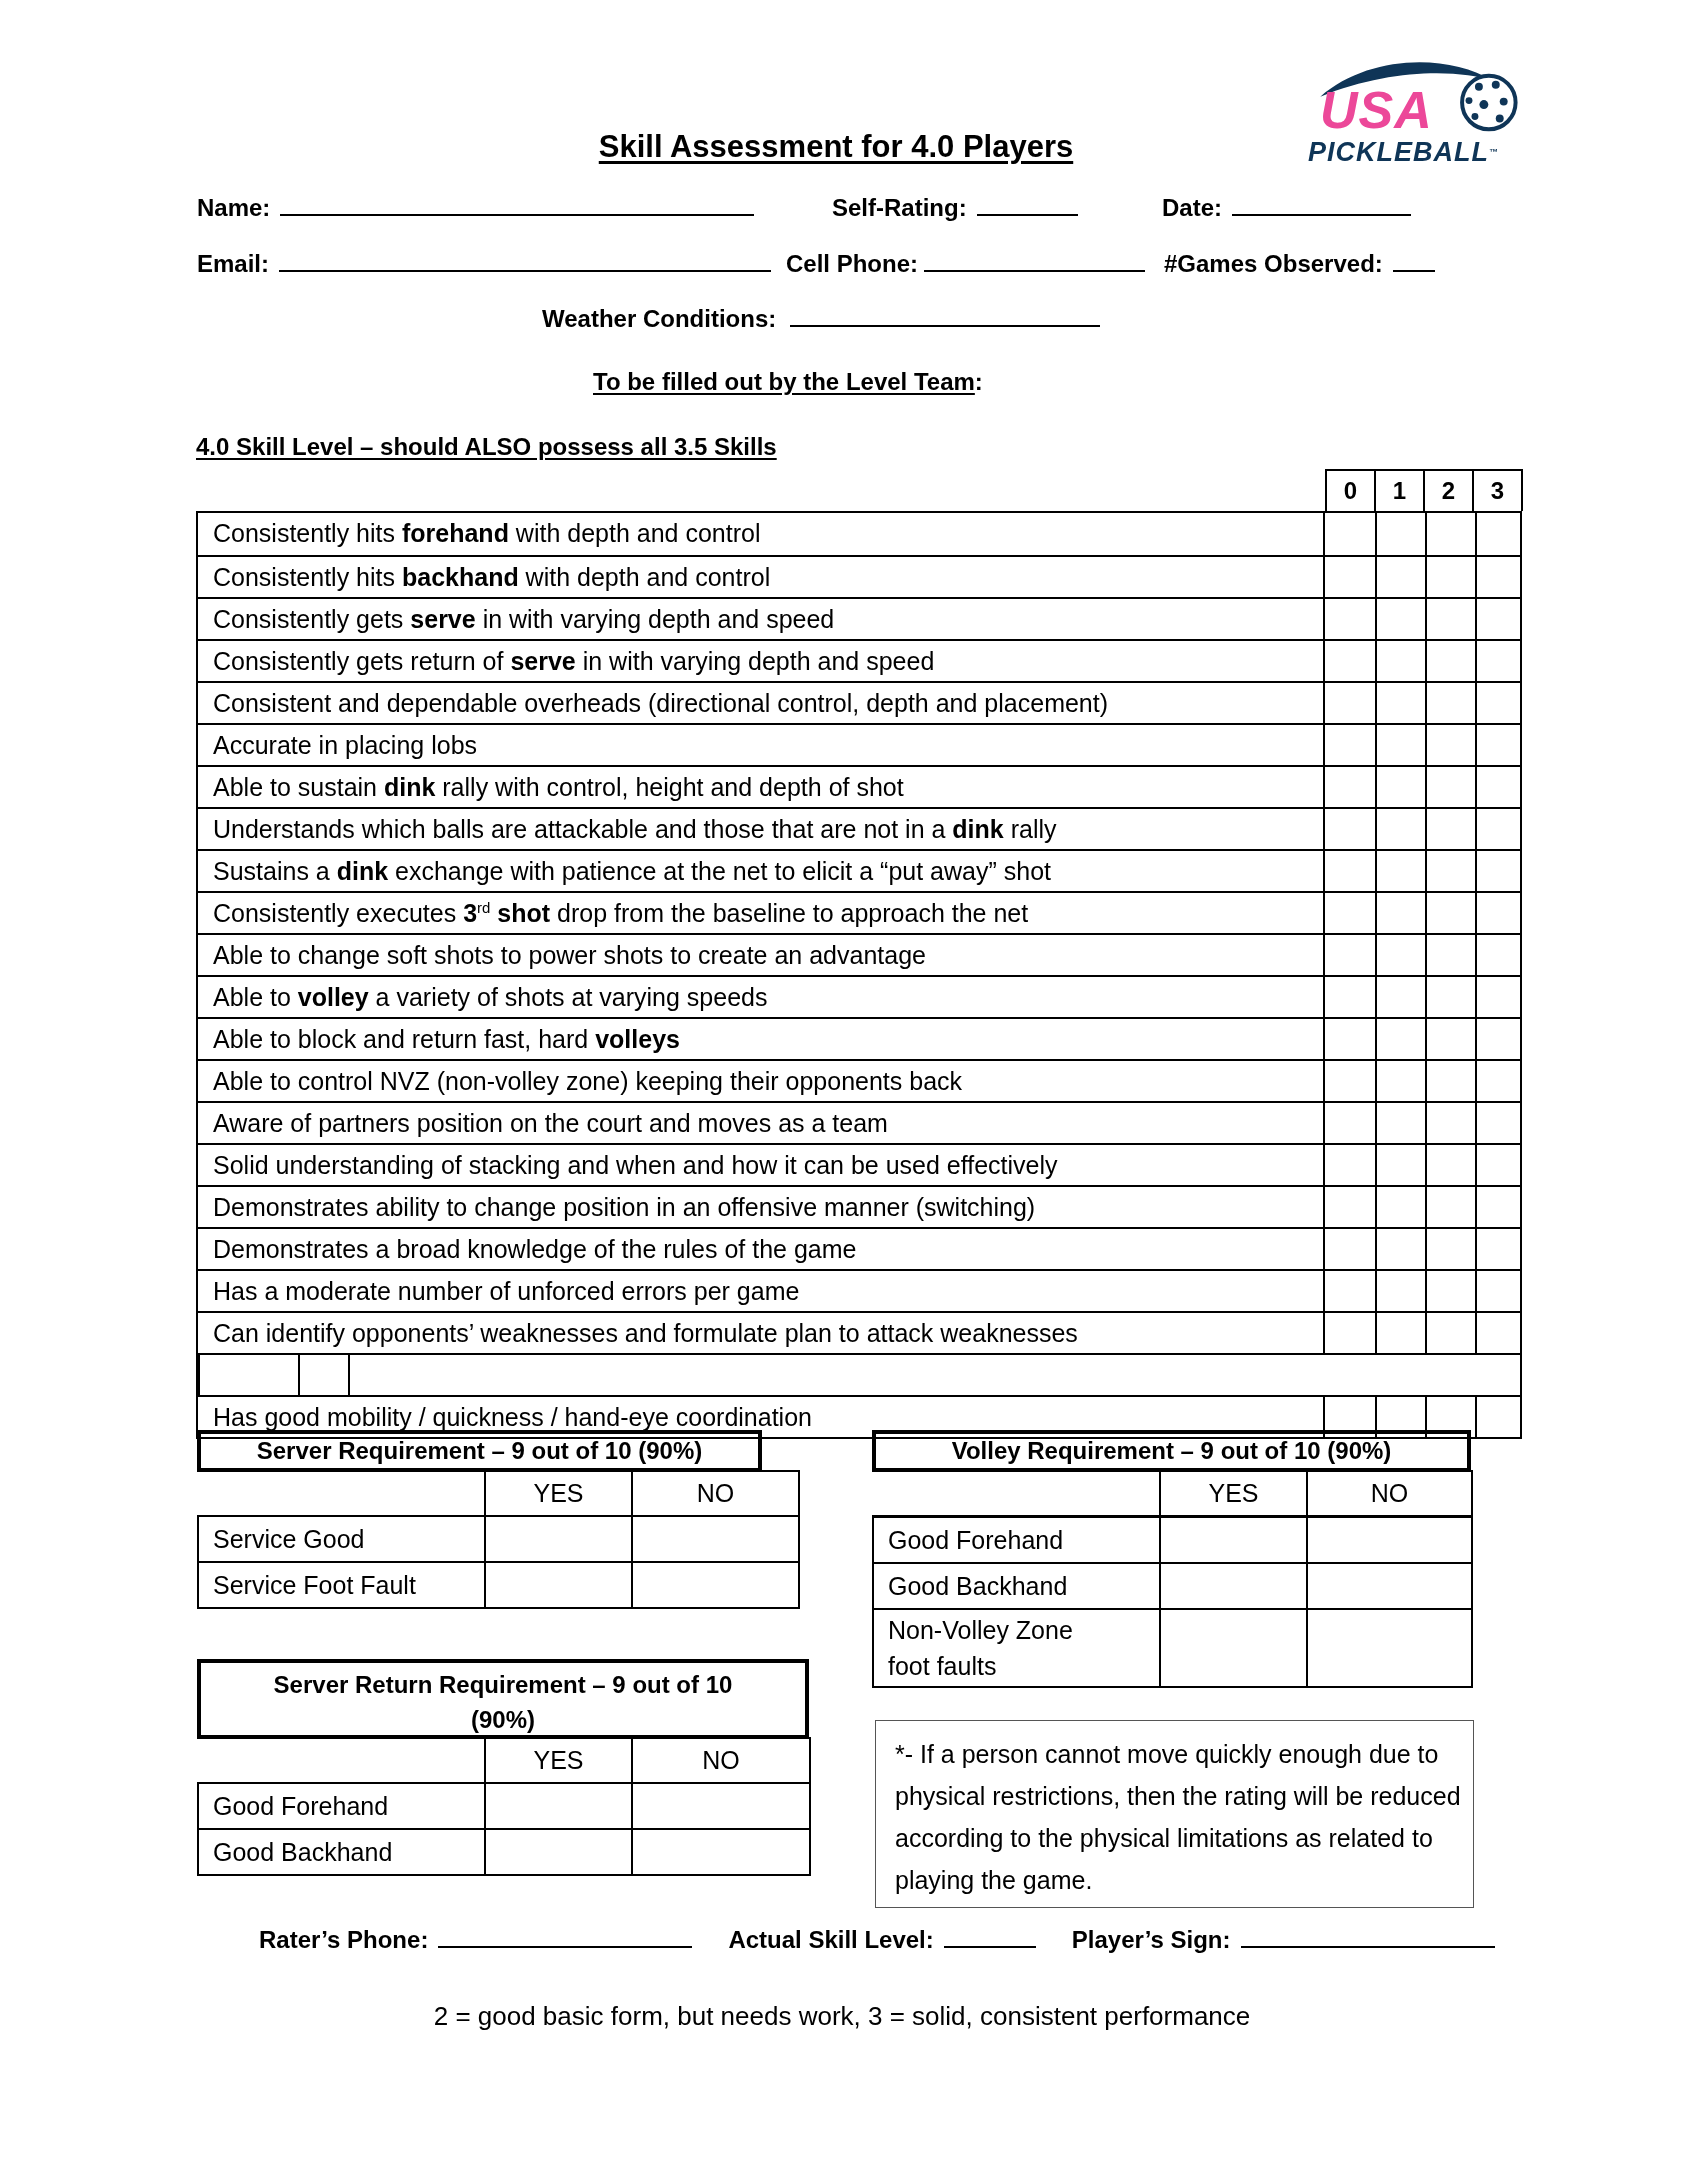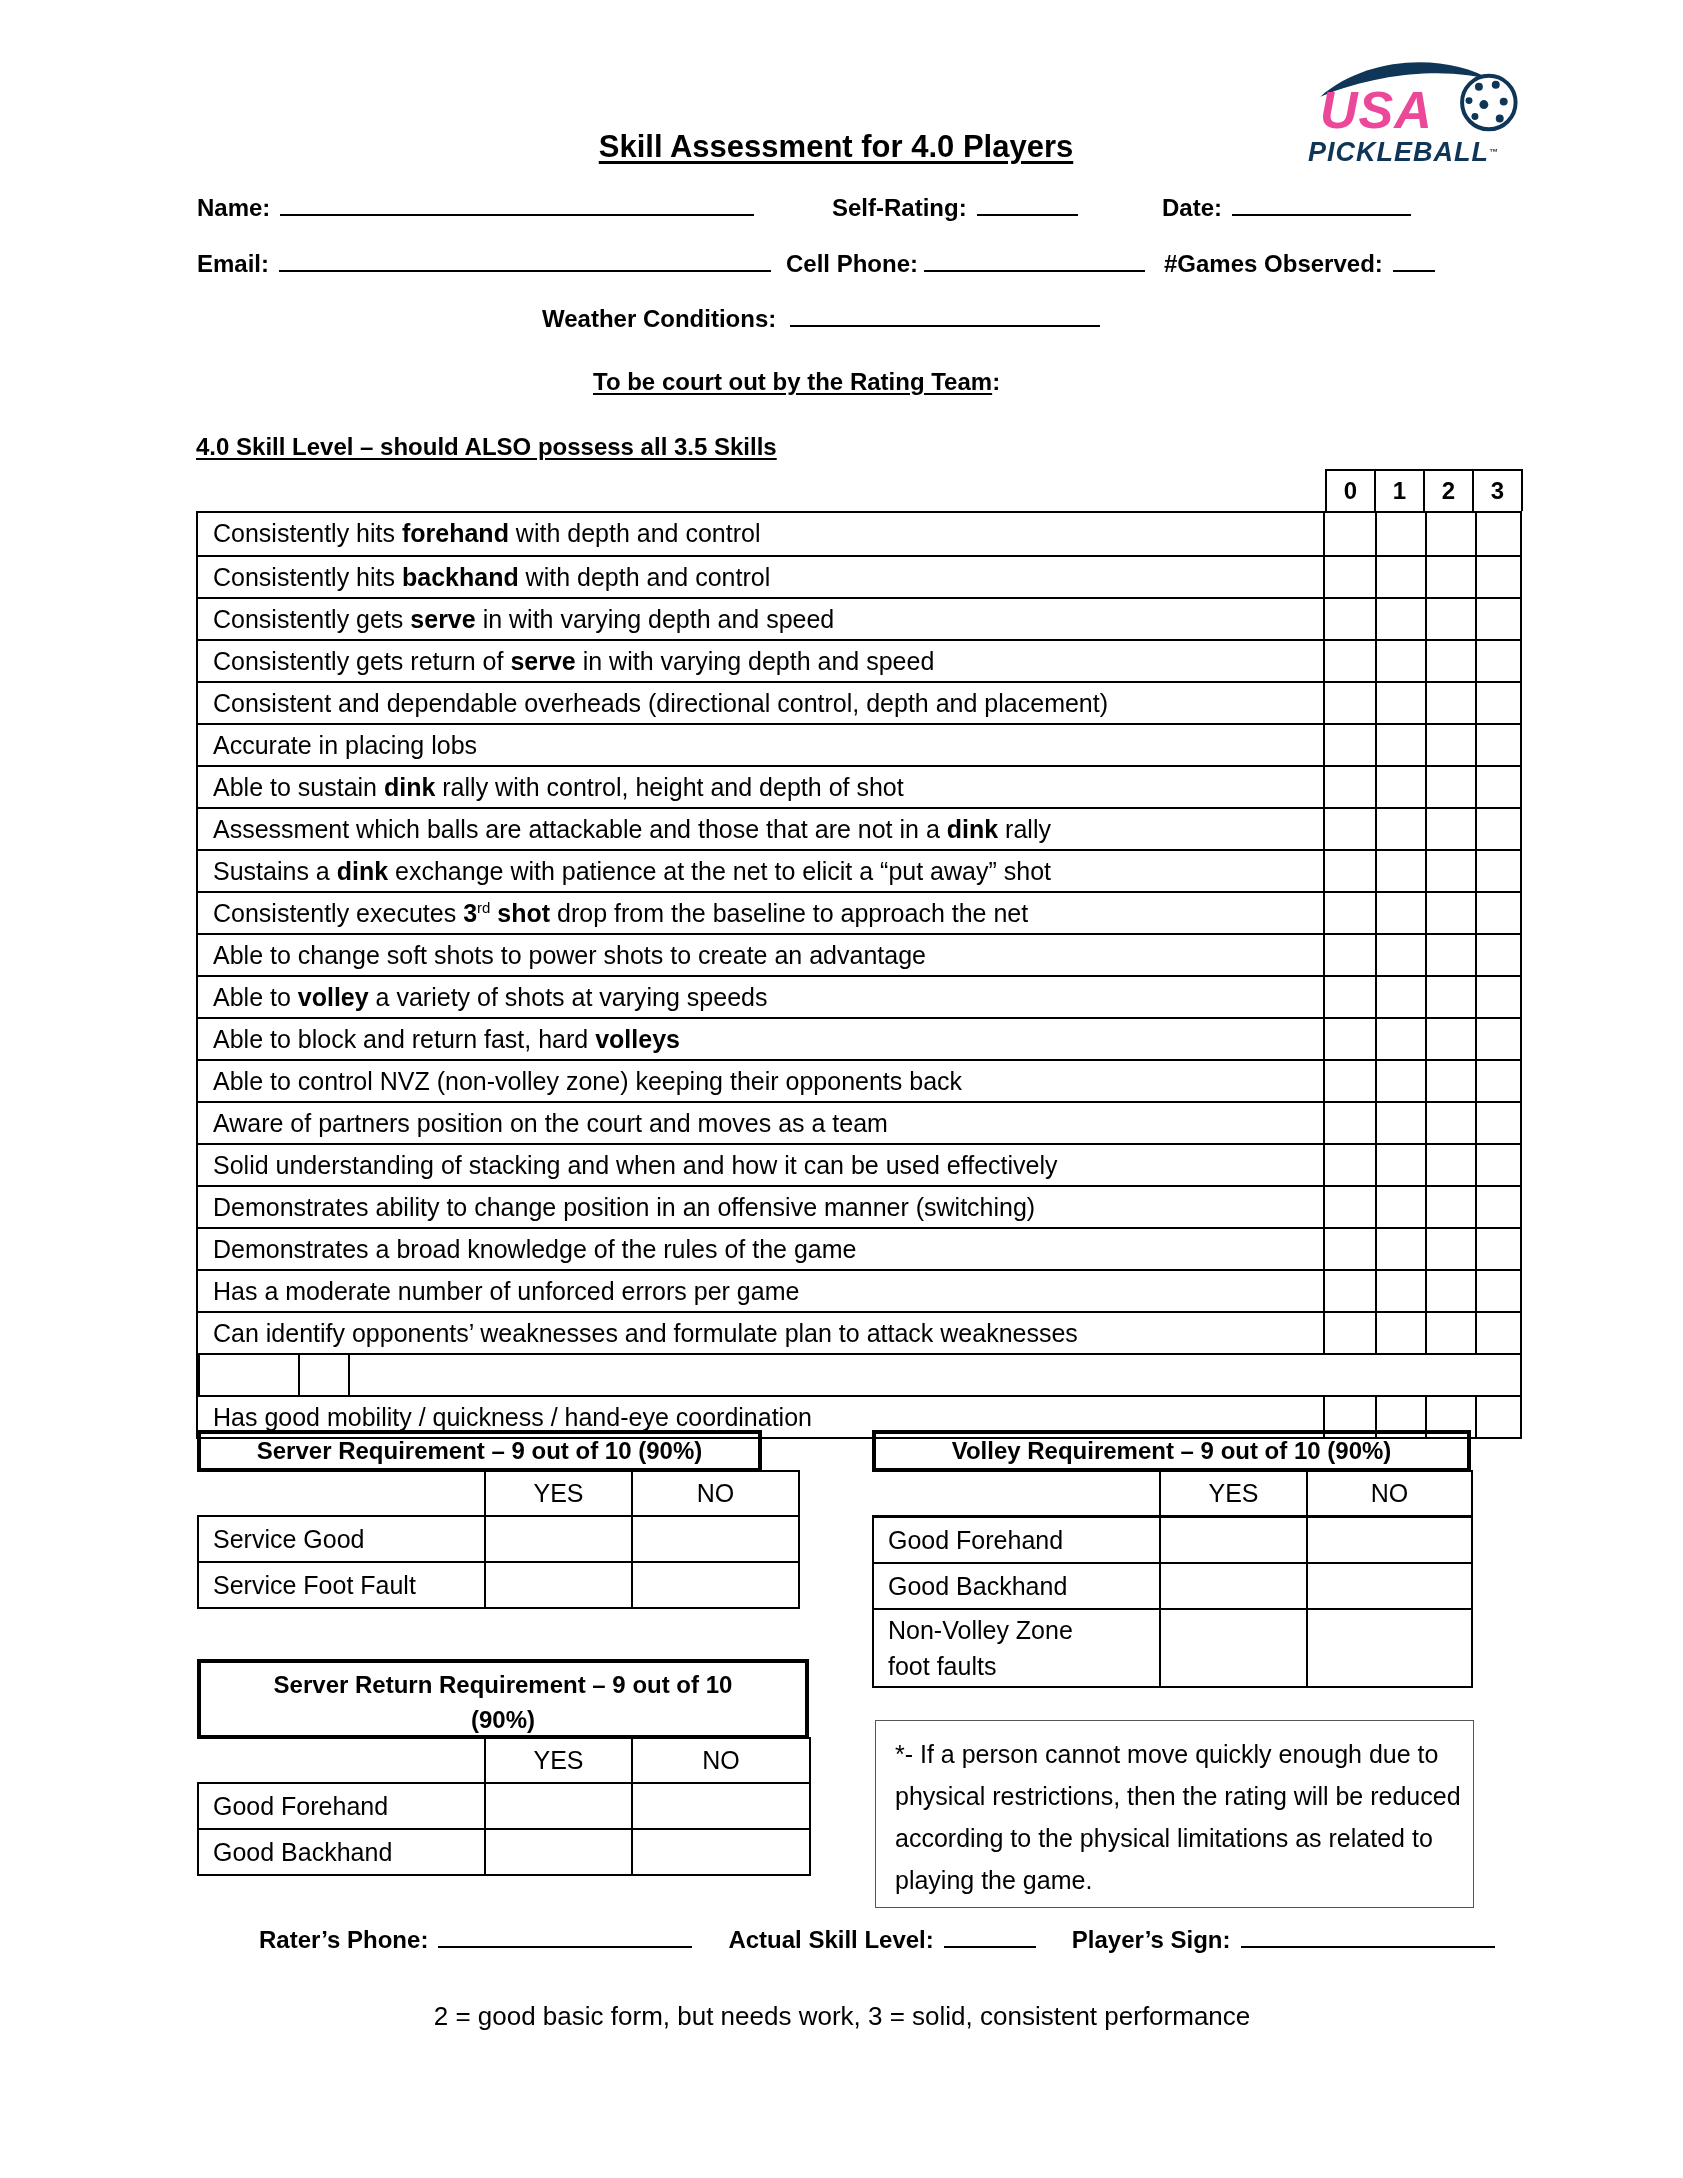--- a/index.html
+++ b/index.html
@@ -82,21 +82,21 @@
   <span>Cell Phone:</span><span class="line" style="width:221px; margin-left:6px;"></span>
 </div>
 <div class="abs field" style="left:1164px; top:250px;">
   <span>#Games Observed:</span><span class="line" style="width:42px;"></span>
 </div>
 <div class="abs field" style="left:542px; top:305px;">
   <span>Weather Conditions:</span><span class="line" style="width:310px; margin-left:14px;"></span>
 </div>
 
 <div class="abs section-head" style="left:593px; top:368px;">
-  <span>To be court out by the Rating Team</span><span style="text-decoration:none; display:inline-block;">:</span>
+  <span>To be filled out by the Level Team</span><span style="text-decoration:none; display:inline-block;">:</span>
 </div>
 <div class="abs section-head" style="left:196px; top:433px;">4.0 Skill Level – should ALSO possess all 3.5 Skills</div>
 
 <div class="abs skills">
   <div class="score-head">
     <div>0</div>
     <div>1</div>
     <div>2</div>
     <div>3</div>
   </div>
@@ -144,21 +144,21 @@
         <div class="cell"></div>
       </div>
       <div class="row">
         <div class="label"><span>Able to sustain </span><b>dink</b><span> rally with control, height and depth of shot</span></div>
         <div class="cell"></div>
         <div class="cell"></div>
         <div class="cell"></div>
         <div class="cell"></div>
       </div>
       <div class="row">
-        <div class="label"><span>Assessment which balls are attackable and those that are not in a </span><b>dink</b><span> rally</span></div>
+        <div class="label"><span>Understands which balls are attackable and those that are not in a </span><b>dink</b><span> rally</span></div>
         <div class="cell"></div>
         <div class="cell"></div>
         <div class="cell"></div>
         <div class="cell"></div>
       </div>
       <div class="row">
         <div class="label"><span>Sustains a </span><b>dink</b><span> exchange with patience at the net to elicit a “put away” shot</span></div>
         <div class="cell"></div>
         <div class="cell"></div>
         <div class="cell"></div>

